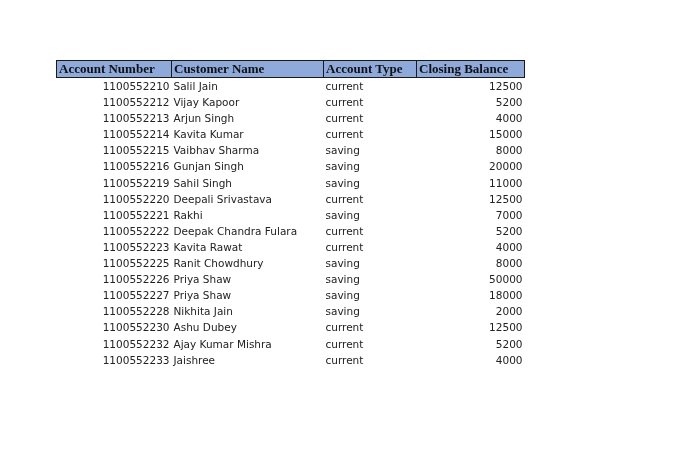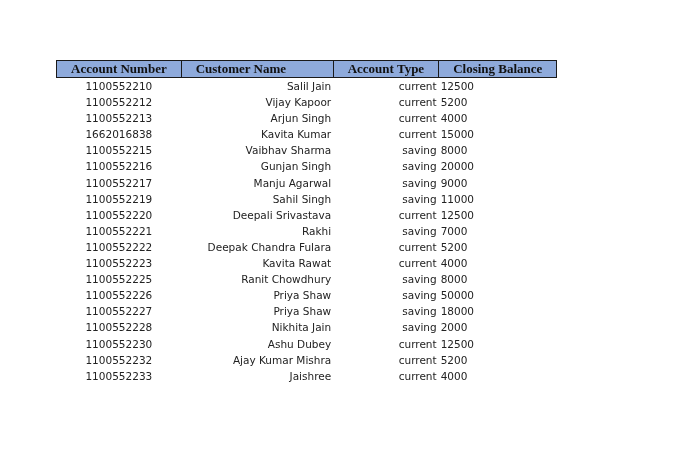--- a/index.html
+++ b/index.html
@@ -20,39 +20,39 @@
     col.c3 { width: 93px; }
     col.c4 { width: 108px; }
     thead th {
       background: #8eaadb;
       border: 1.5px solid #1a1a1a;
       font-family: "Liberation Serif", serif;
       font-weight: bold;
       font-size: 13px;
       color: #111;
       text-align: left;
-      padding: 0 14px;
+      padding: 0 2px;
       height: 16px;
       line-height: 16px;
       white-space: nowrap;
       overflow: hidden;
     }
     tbody td {
       font-family: "DejaVu Sans", sans-serif;
       font-size: 10.5px;
       color: #222;
       height: 16.1px;
       line-height: 16.1px;
       padding: 0 2px;
       white-space: nowrap;
       overflow: hidden;
     }
-    td.num { }
-    td.txt { text-align: right; }
-    td.acct { text-align: center; }
+    td.num { text-align: right; }
+    td.txt { text-align: left; }
+    td.acct { text-align: right; }
   </style>
 </head>
 <body>
 
 <div class="sheet">
   <table>
     <colgroup>
       <col class="c1">
         <col class="c2">
         <col class="c3">
@@ -79,42 +79,36 @@
           <td class="txt">current</td>
           <td class="num">5200</td>
         </tr>
         <tr>
           <td class="acct">1100552213</td>
           <td class="txt">Arjun Singh</td>
           <td class="txt">current</td>
           <td class="num">4000</td>
         </tr>
         <tr>
-          <td class="acct">1662016838</td>
+          <td class="acct">1100552214</td>
           <td class="txt">Kavita Kumar</td>
           <td class="txt">current</td>
           <td class="num">15000</td>
         </tr>
         <tr>
           <td class="acct">1100552215</td>
           <td class="txt">Vaibhav Sharma</td>
           <td class="txt">saving</td>
           <td class="num">8000</td>
         </tr>
         <tr>
           <td class="acct">1100552216</td>
           <td class="txt">Gunjan Singh</td>
           <td class="txt">saving</td>
           <td class="num">20000</td>
-        </tr>
-        <tr>
-          <td class="acct">1100552217</td>
-          <td class="txt">Manju Agarwal</td>
-          <td class="txt">saving</td>
-          <td class="num">9000</td>
         </tr>
         <tr>
           <td class="acct">1100552219</td>
           <td class="txt">Sahil Singh</td>
           <td class="txt">saving</td>
           <td class="num">11000</td>
         </tr>
         <tr>
           <td class="acct">1100552220</td>
           <td class="txt">Deepali Srivastava</td>

